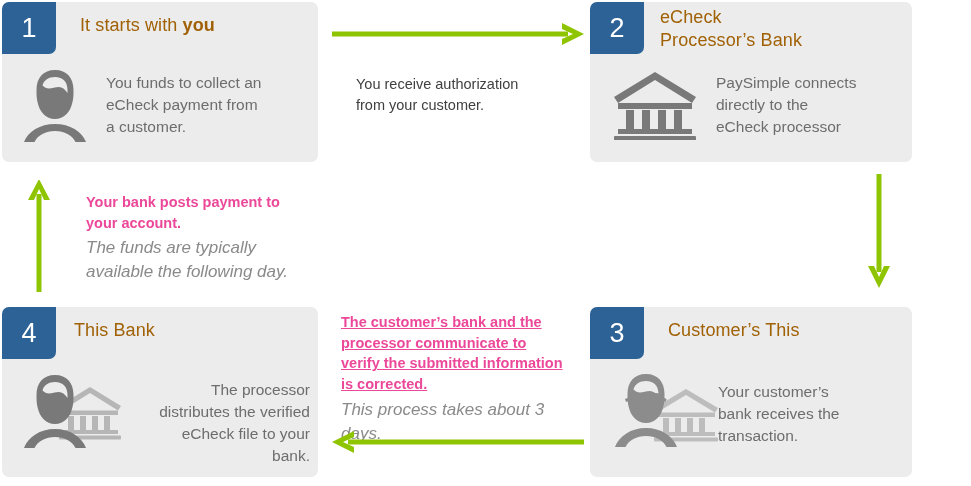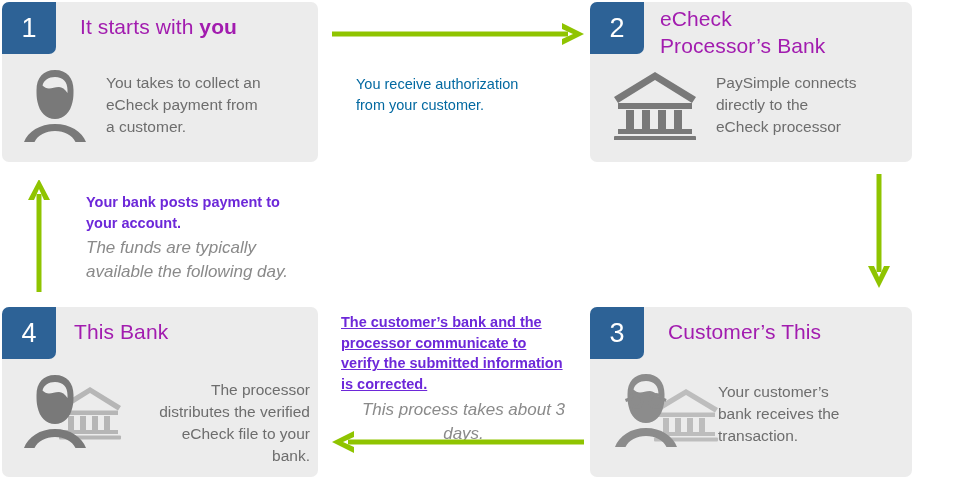--- a/index.html
+++ b/index.html
@@ -47,22 +47,22 @@
     display: flex;
     align-items: center;
     justify-content: center;
     line-height: 1;
   }
 
   .panel-title {
     position: absolute;
     left: 76px;
     top: 10px;
-    color: #a21caf;
-    font-size: 21px;
+    color: #a16207;
+    font-size: 18px;
     line-height: 1.28;
     letter-spacing: 0.1px;
     white-space: pre-line;
   }
   .panel-title b { font-weight: bold; }
 
   .panel-body {
     position: absolute;
     color: #6d6d6d;
     font-size: 15.5px;
@@ -70,26 +70,26 @@
     white-space: pre-line;
   }
 
   .icon-slot {
     position: absolute;
   }
 
   
   .conn-text {
     position: absolute;
-    color: #0369a1;
+    color: #404040;
     font-size: 14.5px;
     line-height: 1.42;
     white-space: pre-line;
   }
-  .conn-text.bold { font-weight: bold; color: #6d28d9; }
+  .conn-text.bold { font-weight: bold; color: #ec4899; }
   .conn-sub {
     position: absolute;
     color: #8a8a8a;
     font-size: 17px;
     font-style: italic;
     line-height: 1.42;
     white-space: pre-line;
   }
 
   
@@ -103,21 +103,21 @@
   <div class="panel panel-tl">
     <div class="badge">1</div>
     <div class="panel-title" style="top:12px;left:78px;"><span>It starts with </span><b>you</b></div>
     <div class="icon-slot" style="left:16px;top:62px;width:74px;height:78px;">
       <svg width="74" height="78" viewBox="0 0 74 78" aria-hidden="true">
         <path d="M37 6 C25 6 18.5 14 18.5 26 C18.5 30 18.5 34 19.5 38 C21.5 48 28 55 37 55 C46 55 52.5 48 54.5 38 C55.5 34 55.5 30 55.5 26 C55.5 14 49 6 37 6 Z
                  M37 13 C45 13 49.5 18 49.5 26 L49.5 29 C47 25 44 23 41 23 C37 23 34 24.5 31 24.5 C28.5 24.5 26.5 23.5 24.5 21.5 C26 16 30.5 13 37 13 Z" fill="#797979"></path>
         <path d="M37 60 C22 60 10 67.5 6 78 L16.5 78 C20 71 27.5 67 37 67 C46.5 67 54 71 57.5 78 L68 78 C64 67.5 52 60 37 60 Z" fill="#797979"></path>
       </svg>
     </div>
-    <div class="panel-body" style="left:104px;top:70px;width:200px;">You takes to collect an
+    <div class="panel-body" style="left:104px;top:70px;width:200px;">You funds to collect an
 eCheck payment from
 a customer.</div>
   </div>
 
   <div class="panel panel-tr">
     <div class="badge">2</div>
     <div class="panel-title" style="top:4px;left:70px;">eCheck
 Processor’s Bank</div>
     <div class="icon-slot" style="left:22px;top:68px;width:86px;height:70px;">
       <svg width="86" height="70" viewBox="0 0 86 70" aria-hidden="true">
@@ -218,21 +218,21 @@
   </div>
   <div class="conn-text bold" style="left:86px;top:192px;width:230px;">Your bank posts payment to
 your account.</div>
   <div class="conn-sub" style="left:86px;top:236px;width:220px;">The funds are typically
 available the following day.</div>
 
   <div class="conn-text bold" style="left:341px;top:312px;width:245px;text-decoration:underline;">The customer’s bank and the
 processor communicate to
 verify the submitted information
 is corrected.</div>
-  <div class="conn-sub" style="left:341px;top:398px;width:245px;text-align:center;">This process takes about 3 days.</div>
+  <div class="conn-sub" style="left:341px;top:398px;width:245px;">This process takes about 3 days.</div>
   <div class="arrow" style="left:330px;top:430px;width:256px;height:24px;">
     <svg width="256" height="24" viewBox="0 0 256 24" aria-hidden="true">
       <path d="M254 12 L18 12" stroke="#8fc400" stroke-width="5" fill="none"></path>
       <path d="M24 1 L2 12 L24 23 L24 17 L13 12 L24 7 Z" fill="#8fc400"></path>
     </svg>
   </div>
 
 </div>
 
 </body></html>

